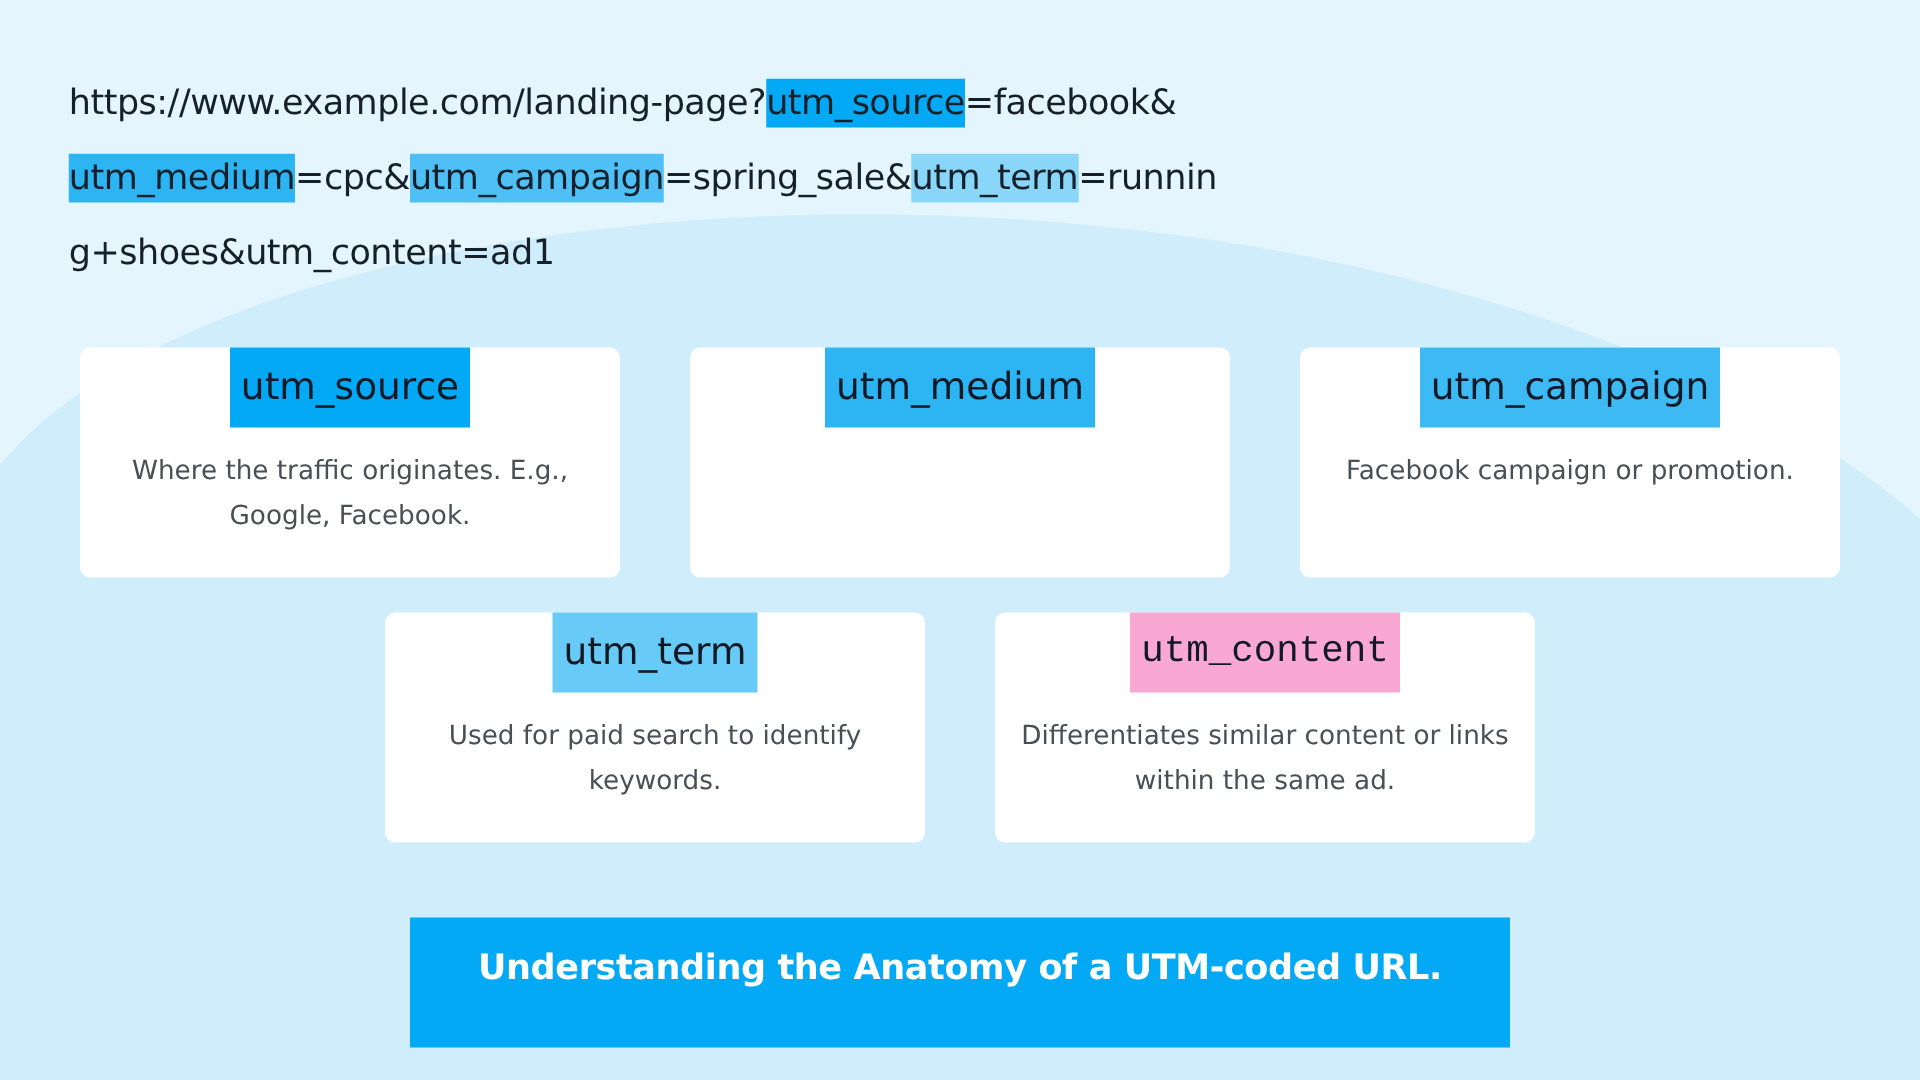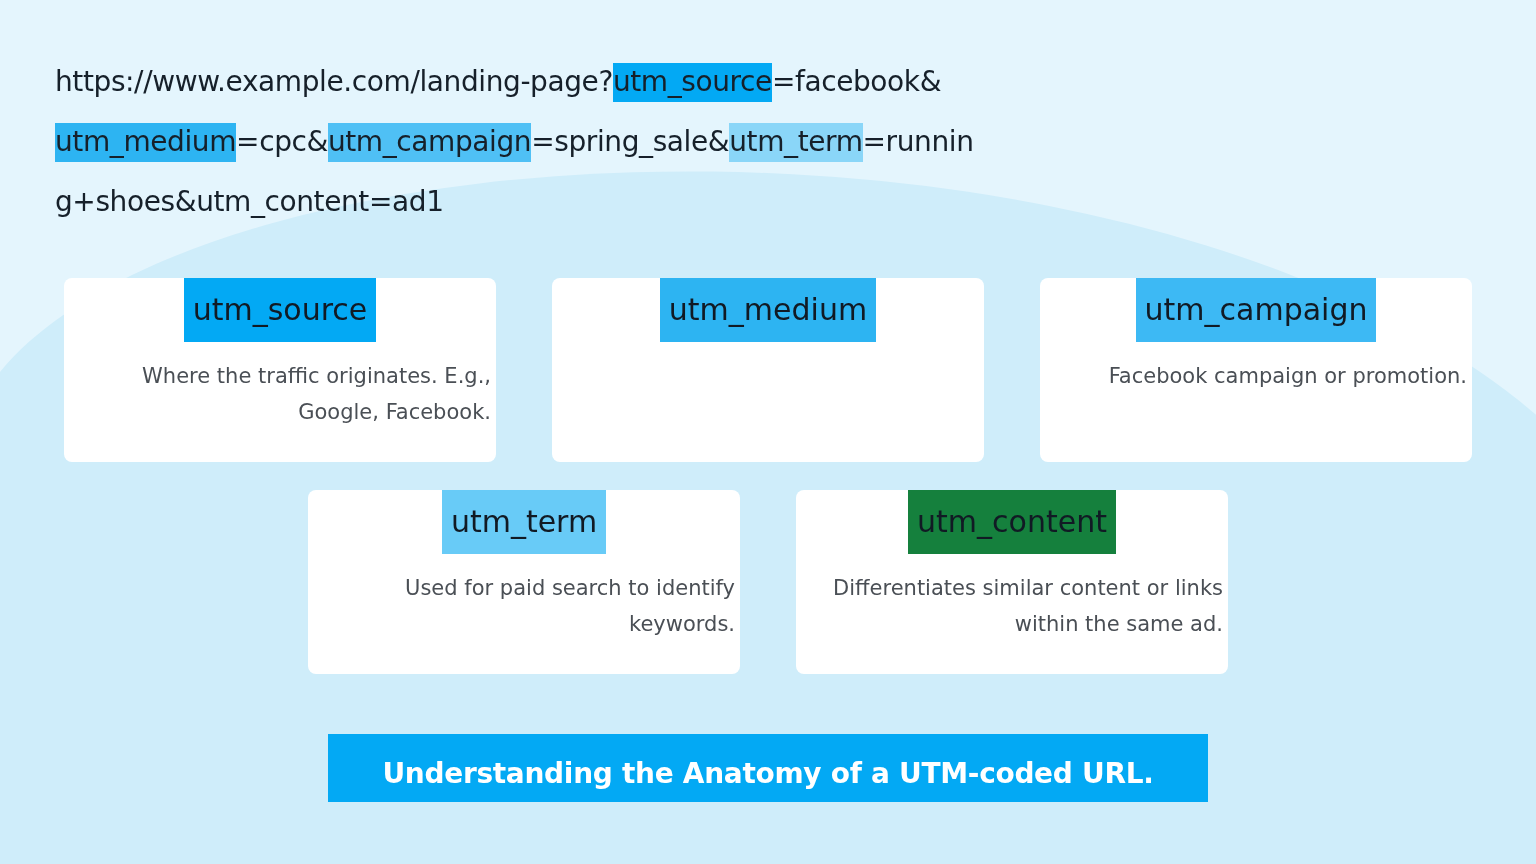--- a/index.html
+++ b/index.html
@@ -40,30 +40,29 @@
   .card .label {
     display: inline-block;
     font-size: 30px;
     line-height: 64px;
     height: 64px;
     padding: 0 9px;
     color: #111a24;
   }
   .card .desc {
     margin-top: 16px;
-    padding: 0 5px;
+    padding: 0 20px;
     font-size: 21px;
     line-height: 36px;
     color: #4a4f55;
-    text-align: right;
   }
   .banner {
     position: absolute;
     left: 328px; top: 734px;
-    width: 880px; height: 68px;
+    width: 880px; height: 104px;
     background: #03a9f4;
     color: #ffffff;
     font-weight: bold;
     font-size: 28px;
     line-height: 80px;
     text-align: center;
     letter-spacing: -0.3px;
   }
 </style>
 </head>
@@ -84,17 +83,17 @@
 </div>
 <div class="card" style="left:1040px; top:278px;">
   <div class="label" style="background: rgb(61, 185, 244);">utm_campaign</div>
   <div class="desc">Facebook campaign or promotion.</div>
 </div>
 <div class="card" style="left:308px; top:490px;">
   <div class="label" style="background: rgb(104, 203, 247);">utm_term</div>
   <div class="desc">Used for paid search to identify keywords.</div>
 </div>
 <div class="card" style="left:796px; top:490px;">
-  <div class="label" style="background: #15803d;">utm_content</div>
+  <div class="label" style="background: #f9a8d4; font-family: Liberation Mono, monospace;">utm_content</div>
   <div class="desc">Differentiates similar content or links within the same ad.</div>
 </div>
 
 <div class="banner">Understanding the Anatomy of a UTM-coded URL.</div>
 
 </body></html>

